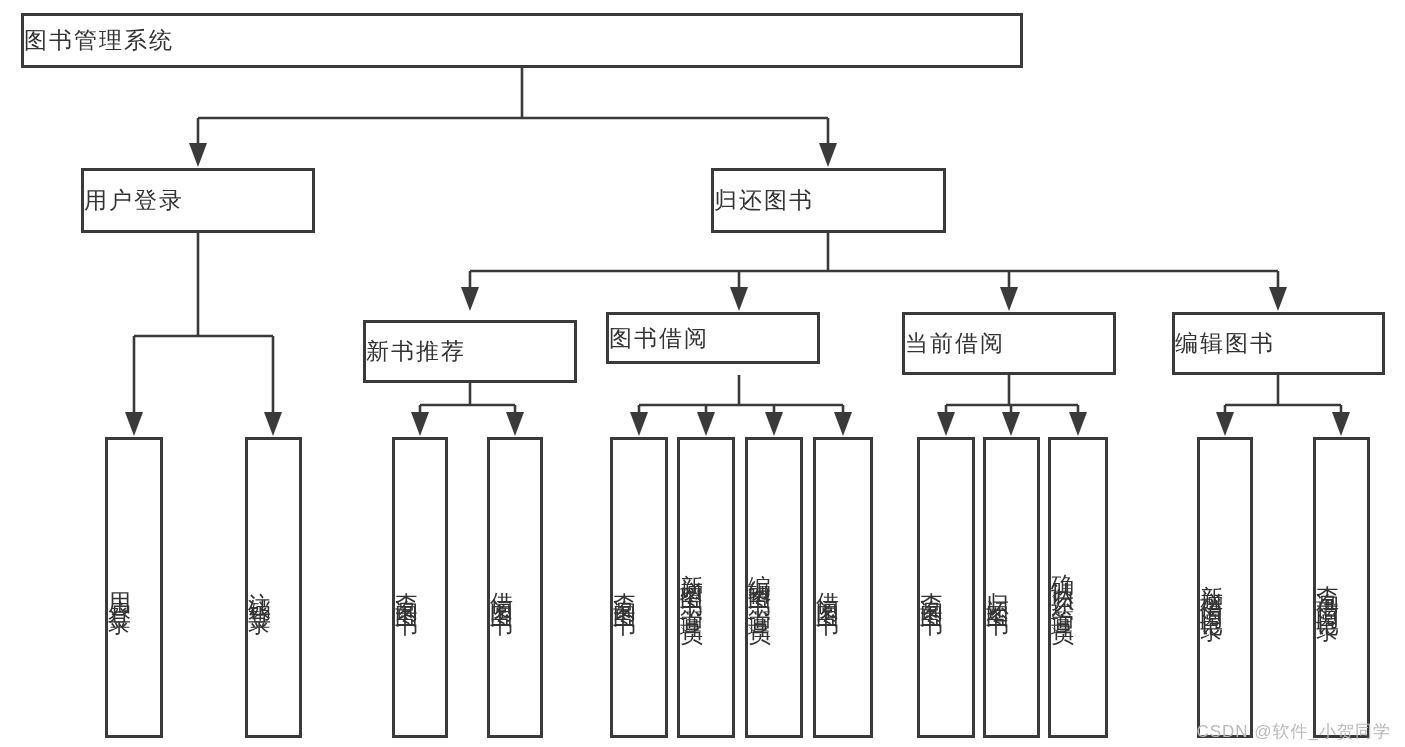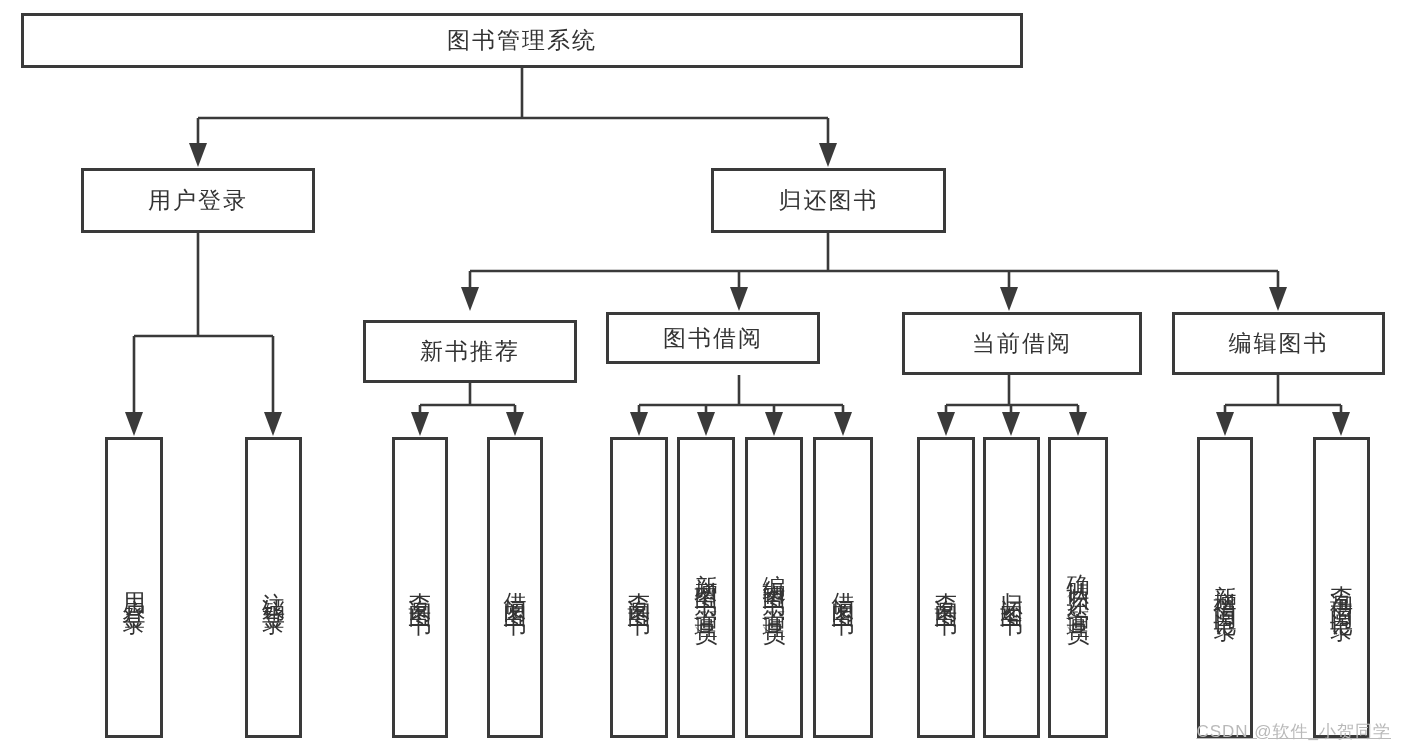--- a/index.html
+++ b/index.html
@@ -17,41 +17,40 @@
     overflow:hidden;
   }
   .connectors{position:absolute;left:0;top:0;z-index:1;}
   .connectors path{stroke:var(--line);stroke-width:2.6;fill:none;}
   .node{
     position:absolute;
     box-sizing:border-box;
     border:3px solid var(--line);
     background:#fff;
     color:var(--text);
-    display:flex;align-items:center;justify-content:center;
+    display:flex;align-items:center;
     z-index:2;
   }
   .hbox{font-size:23px;letter-spacing:2px;white-space:nowrap;}
   .vbox span{
     writing-mode:vertical-rl;
     text-orientation:mixed;
     font-size:23px;
     letter-spacing:7px;
     line-height:1;
     white-space:nowrap;
   }
   .watermark{
     position:absolute;
     right:14px;bottom:4px;
     font-size:17px;
     color:var(--watermark);
     letter-spacing:1px;
     z-index:5;
     white-space:nowrap;
-    text-decoration:underline;
   }
 </style>
 </head>
 <body>
 
 <div class="canvas">
 
   <svg class="connectors" width="1405" height="747">
     <path d="
       M522 68 V118 M198 118 H828 M198 118 V148 M828 118 V148
@@ -94,21 +93,21 @@
   <div class="node hbox" style="left:711px;top:168px;width:235px;height:65px">
     <span>归还图书</span>
   </div>
 
   <div class="node hbox" style="left:363px;top:320px;width:214px;height:63px">
     <span>新书推荐</span>
   </div>
   <div class="node hbox" style="left:606px;top:312px;width:214px;height:52px">
     <span>图书借阅</span>
   </div>
-  <div class="node hbox" style="left:902px;top:312px;width:240px;height:63px">
+  <div class="node hbox" style="left:902px;top:312px;width:214px;height:63px">
     <span>当前借阅</span>
   </div>
   <div class="node hbox" style="left:1172px;top:312px;width:213px;height:63px">
     <span>编辑图书</span>
   </div>
 
   <div class="node vbox" style="left:105px;top:437px;width:58px;height:301px">
     <span>用户登录</span>
   </div>
   <div class="node vbox" style="left:245px;top:437px;width:57px;height:301px">

